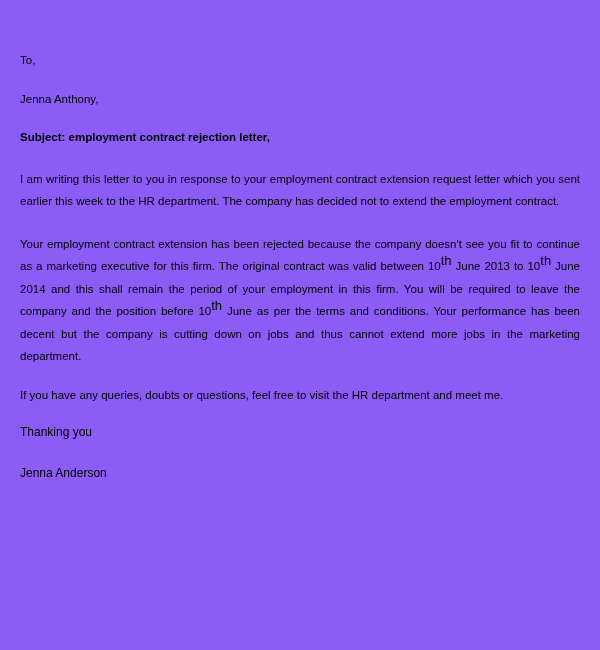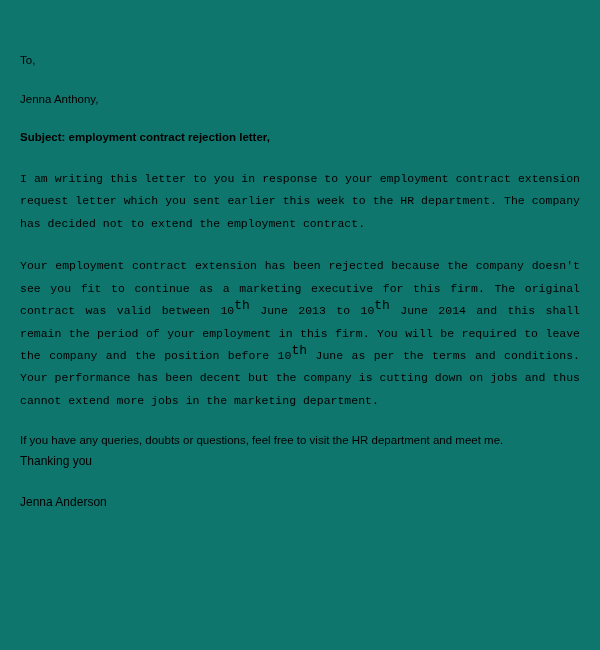--- a/index.html
+++ b/index.html
@@ -11,52 +11,51 @@
     width: 600px;
     height: 650px;
     font-family: "Liberation Sans", sans-serif;
     color: #000000;
     overflow: hidden;
   }
   .page {
     position: relative;
     width: 600px;
     height: 650px;
-    background: #0f766e;
+    background: #8b5cf6;
     box-sizing: border-box;
     padding: 52px 20px 0 20px;
   }
   .letter {
     width: 560px;
     margin: 0 auto;
   }
   .line {
     font-size: 11.5px;
     line-height: 1.45;
     margin: 0 0 22px 0;
     text-align: left;
   }
   .para {
     font-size: 11.5px;
     line-height: 1.95;
     margin: 0 0 20px 0;
     text-align: justify;
     text-justify: inter-word;
-    font-family: Liberation Mono, monospace;
   }
   .subject {
     font-weight: bold;
   }
   sup {
     font-size: 13px;
     vertical-align: super;
     line-height: 0;
   }
   .tight {
-    margin-bottom: 4px;
+    margin-bottom: 20px;
   }
   .sig-line {
     font-size: 12px;
     line-height: 1.45;
     margin: 0 0 24px 0;
   }
 </style>
 </head>
 <body>
 

